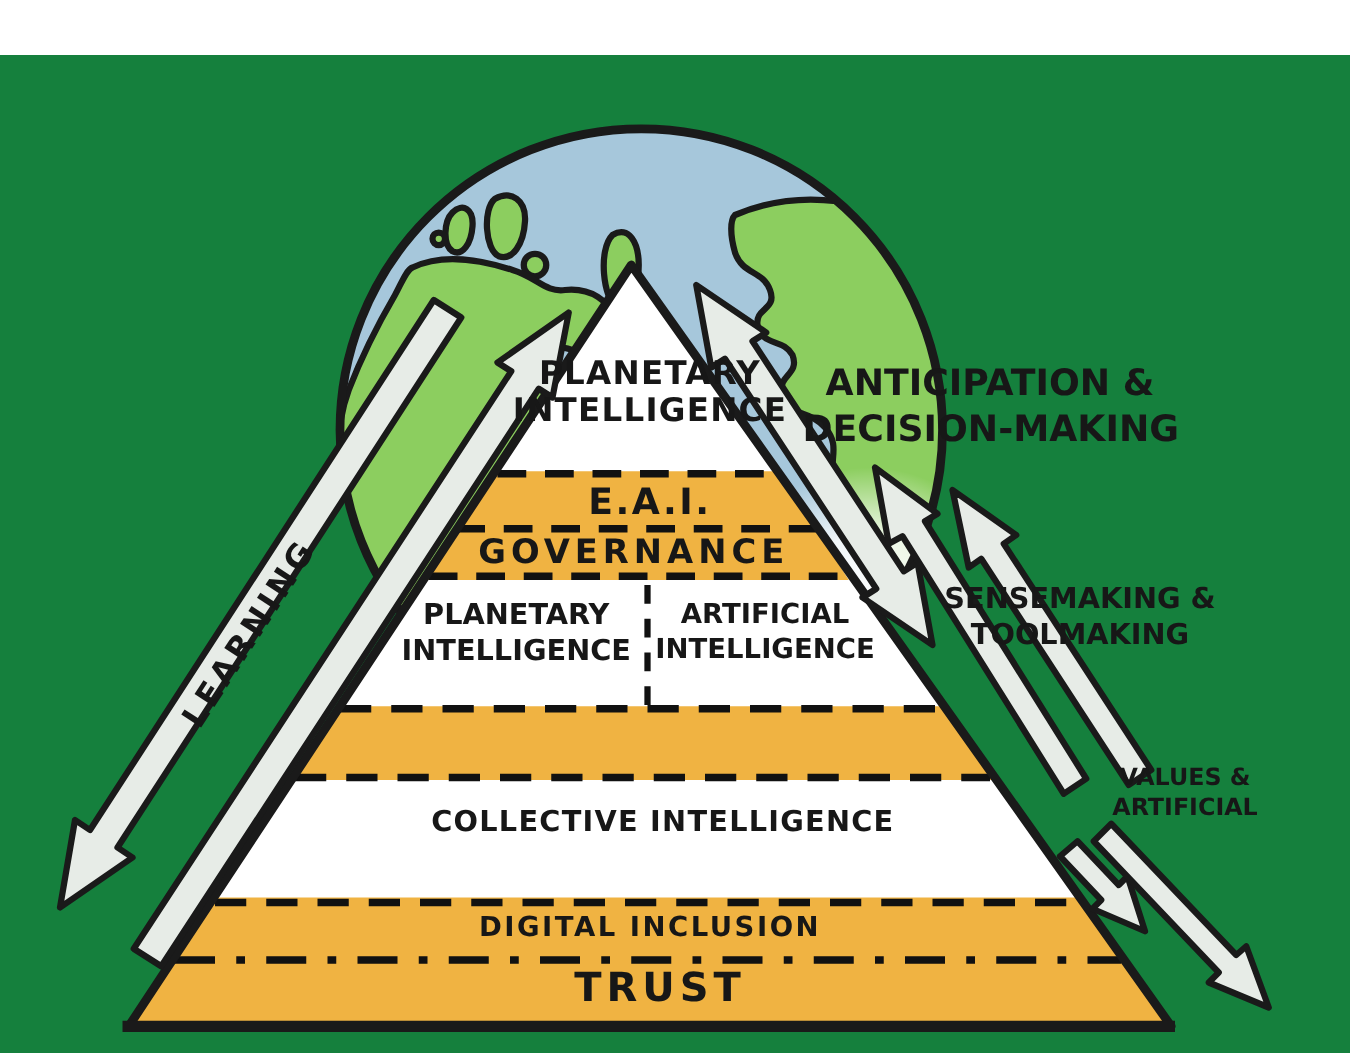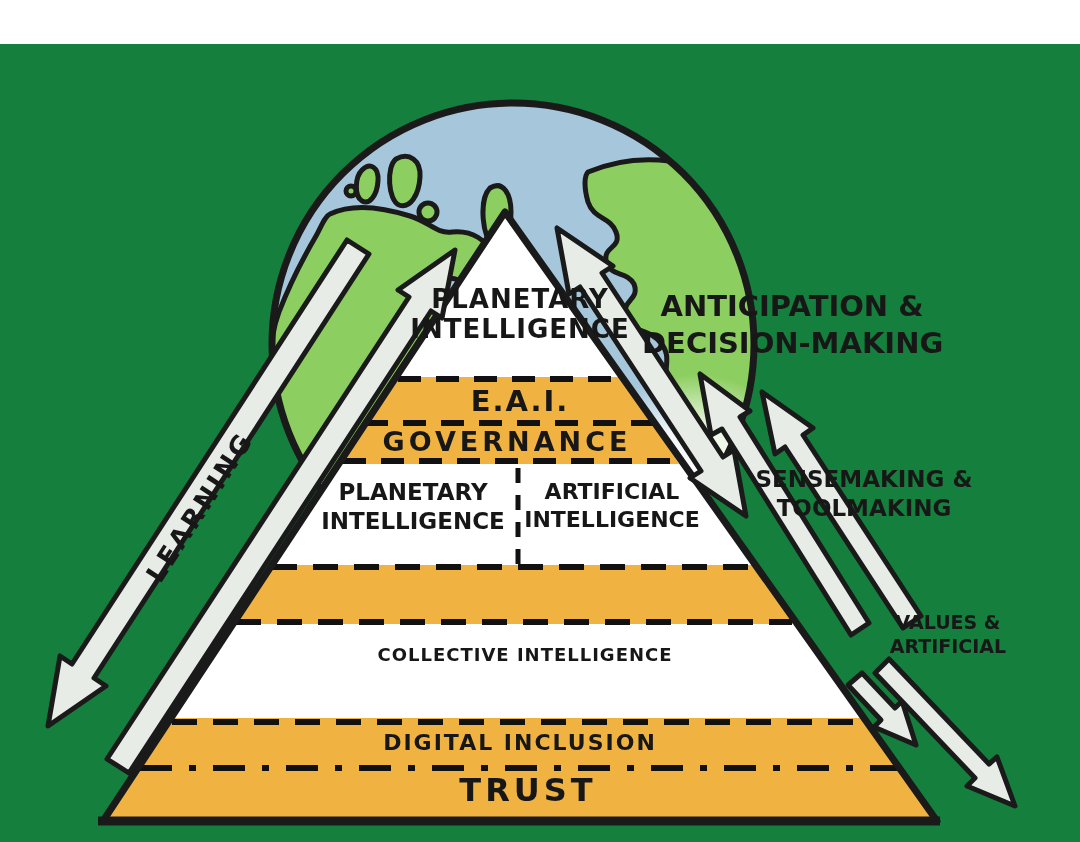--- a/index.html
+++ b/index.html
@@ -123,21 +123,21 @@
   <div class="lbl" style="left:308px;top:434px;width:210px;font-size:23px;line-height:1.28;">
     <div>PLANETARY</div>
     <div>INTELLIGENCE</div>
   </div>
   <div class="lbl" style="left:507px;top:434px;width:210px;font-size:22px;line-height:1.28;">
     <div>ARTIFICIAL</div>
     <div>INTELLIGENCE</div>
   </div>
 
 
-  <div class="lbl" style="left:345px;top:601px;width:360px;font-size:18px;letter-spacing:1px;">
+  <div class="lbl" style="left:345px;top:601px;width:360px;font-size:23px;letter-spacing:1px;">
     <div>COLLECTIVE INTELLIGENCE</div>
   </div>
 
   <div class="lbl" style="left:360px;top:686px;width:320px;font-size:22px;letter-spacing:2px;">
     <div>DIGITAL INCLUSION</div>
   </div>
 
   <div class="lbl" style="left:428px;top:728px;width:200px;font-size:32px;letter-spacing:4px;">
     <div>TRUST</div>
   </div>

